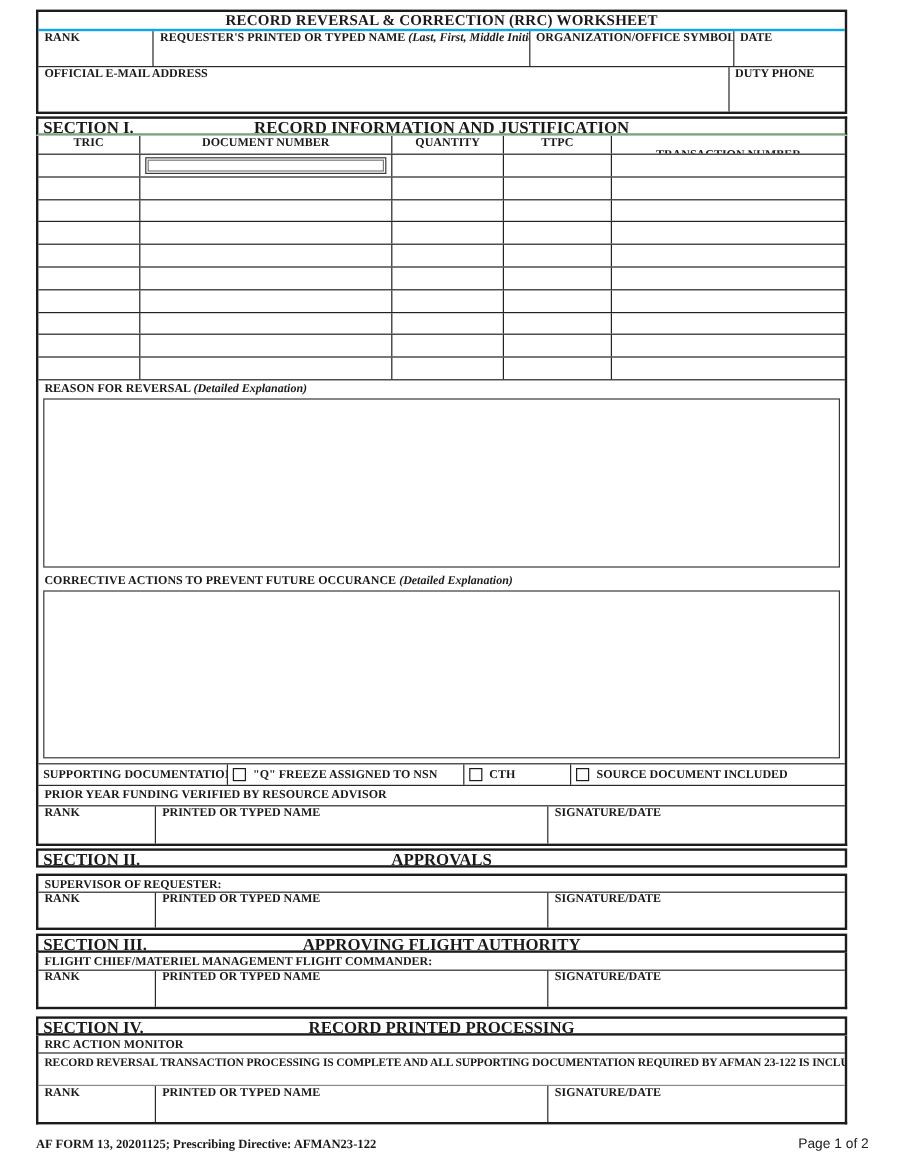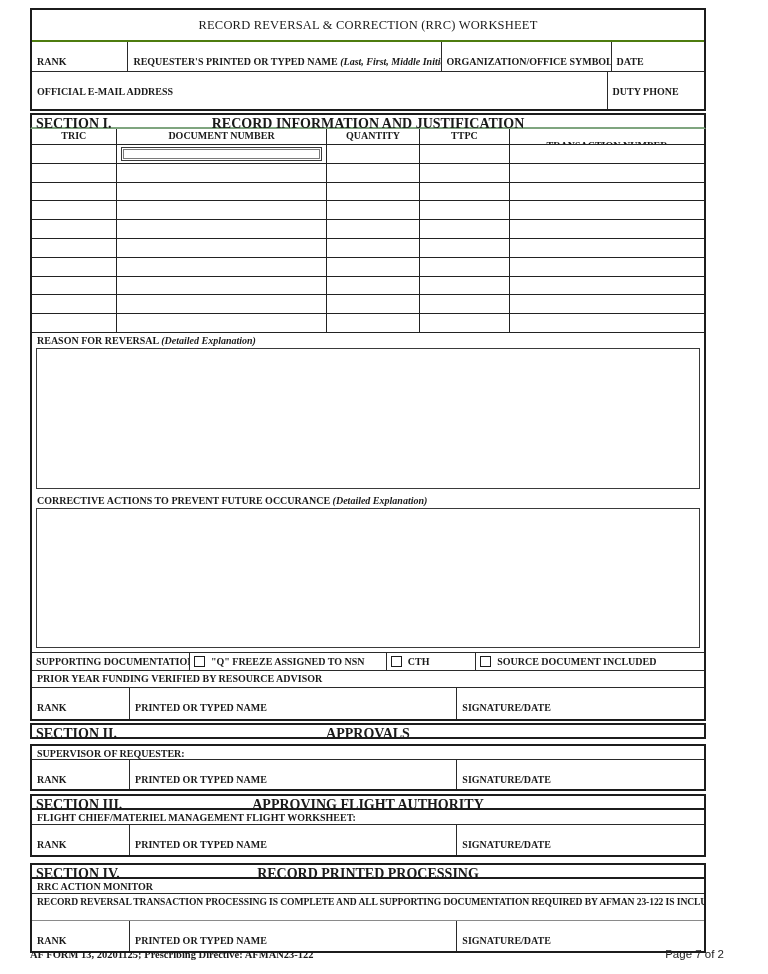--- a/index.html
+++ b/index.html
@@ -8,29 +8,29 @@
     font-family:"Liberation Serif", serif; color:#1a1a1a;
     -webkit-font-smoothing:antialiased;
   }
   * { box-sizing:border-box; }
   .sheet { position:absolute; left:30px; top:8px; width:676px; }
 
   .box { border:2px solid #1c1c1c; background:#fff; }
 
   
   .title-bar {
-    height:32px; display:flex; align-items:center; justify-content:center;
-    font-weight:normal; font-size:12.5px; letter-spacing:0.2px;
-    border-bottom:2px solid #4d7c0f;
+    height:16px; display:flex; align-items:center; justify-content:center;
+    font-weight:bold; font-size:12.5px; letter-spacing:0.2px;
+    border-bottom:2px solid #0ea5e9;
   }
   .h-row { display:flex; }
   .h-row1 { height:30px; border-bottom:1px solid #2a2a2a; }
   .h-row2 { height:37px; }
   .cell {
-    padding:14px 5px; font-size:10px; font-weight:bold;
+    padding:0 5px; font-size:10px; font-weight:bold;
     border-right:1px solid #2a2a2a; overflow:hidden; white-space:nowrap;
   }
   .cell:last-child { border-right:none; }
   .hint { font-style:italic; font-weight:bold; }
 
   .w-rank  { width:14.35%; }
   .w-req   { width:46.6%;  }
   .w-org   { width:25.3%;  }
   .w-date  { width:13.75%; }
   .w-email { width:85.65%; }
@@ -294,21 +294,21 @@
     </div>
   </div>
 
   <div class="gap3"></div>
 
   <div class="sec-bar">
     <span class="sec-label">SECTION III.</span>
     <span class="sec-title">APPROVING FLIGHT AUTHORITY</span>
   </div>
   <div class="sec-content no-top">
-    <div class="full-row sub-row3">FLIGHT CHIEF/MATERIEL MANAGEMENT FLIGHT WORKSHEET:</div>
+    <div class="full-row sub-row3">FLIGHT CHIEF/MATERIEL MANAGEMENT FLIGHT COMMANDER:</div>
     <div class="sig-row sig30">
       <div class="cell sw-rank">
         <span>RANK</span>
       </div>
       <div class="cell sw-name">
         <span>PRINTED OR TYPED NAME</span>
       </div>
       <div class="cell sw-sig">
         <span>SIGNATURE/DATE</span>
       </div>
@@ -334,14 +334,14 @@
       <div class="cell sw-sig">
         <span>SIGNATURE/DATE</span>
       </div>
     </div>
   </div>
 
 </div>
 
 <div class="footer">
   <span class="footer-left">AF FORM 13, 20201125; Prescribing Directive: AFMAN23-122</span>
-  <span class="footer-right">Page 7 of 2</span>
+  <span class="footer-right">Page 1 of 2</span>
 </div>
 
 </body></html>

